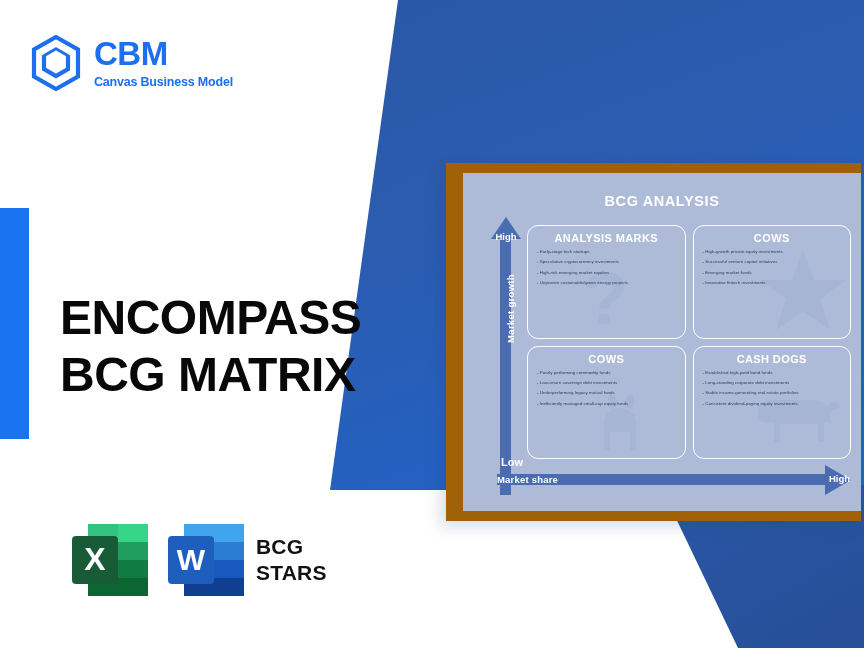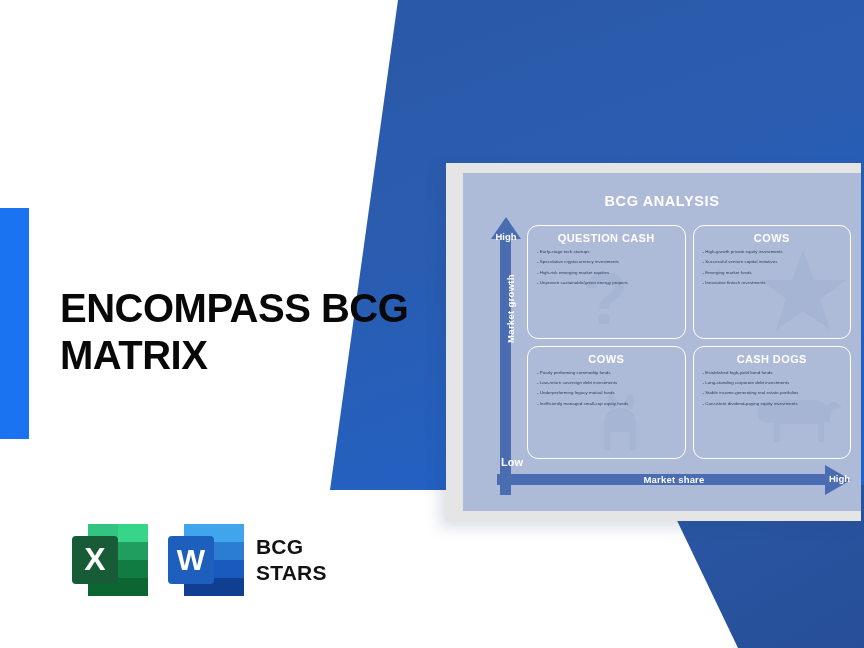--- a/index.html
+++ b/index.html
@@ -31,34 +31,34 @@
   
   .logo{position:absolute;left:30px;top:35px;display:flex;align-items:center;gap:12px;}
   .logo-mark{width:52px;height:56px;flex:none;}
   .logo-text{display:flex;flex-direction:column;line-height:1;}
   .logo-title{font-size:33px;font-weight:700;color:#1e6ef0;letter-spacing:-0.5px;}
   .logo-sub{font-size:12.5px;font-weight:700;color:#1e6ef0;margin-top:6px;letter-spacing:-0.2px;}
 
   
   .headline{
     position:absolute;left:60px;top:258px;width:400px;
-    font-size:40px;font-weight:700;color:#080808;line-height:1.18;letter-spacing:-0.5px;
+    font-size:48px;font-weight:700;color:#080808;line-height:1.18;letter-spacing:-0.5px;
   }
 
   
   .filerow{position:absolute;left:62px;top:512px;display:flex;align-items:center;gap:0px;}
   .xl-icon,.wd-icon{width:96px;height:96px;position:relative;flex:none;}
   .file-label{
     margin-left:2px;font-size:21px;font-weight:700;color:#121212;line-height:1.22;letter-spacing:0.2px;
   }
 
   
   .matrix-card{
     position:absolute;left:446px;top:163px;width:415px;height:358px;
-    background:#e5e5e5;
+    background:#a16207;
     box-shadow:-6px 6px 14px rgba(40,70,120,.18);
     padding:9px 0 0 9px;box-sizing:border-box;
   }
   .matrix-inner{
     position:absolute;left:17px;top:10px;right:0px;bottom:10px;
     background:#aebbd8;
   }
   .matrix-title{
     position:absolute;top:20px;left:0;right:0;text-align:center;
     color:#ffffff;font-size:14.5px;font-weight:700;letter-spacing:.6px;
@@ -84,21 +84,21 @@
   .x-axis{position:absolute;left:34px;right:10px;bottom:16px;height:30px;}
   .x-stem{position:absolute;left:0;top:9px;right:26px;height:11px;background:#4a6cb0;}
   .x-arrow{
     position:absolute;right:0;top:0;width:0;height:0;
     border-top:15px solid transparent;border-bottom:15px solid transparent;
     border-left:26px solid #4a6cb0;
   }
   .x-low{position:absolute;left:4px;top:-9px;color:#fff;font-size:11px;font-weight:700;z-index:3;}
   .x-high{position:absolute;right:1px;top:8px;color:#fff;font-size:9.5px;font-weight:700;z-index:3;}
   .x-label{
-    position:absolute;left:0;right:0;top:9px;text-align:center;
+    position:absolute;left:0;right:0;top:9px;
     color:#fff;font-size:9.5px;font-weight:700;letter-spacing:.2px;z-index:3;
   }
   .y-corner{position:absolute;left:37px;bottom:16px;width:11px;height:30px;background:#4a6cb0;}
 
   
   .quads{position:absolute;left:64px;top:52px;right:10px;bottom:52px;
     display:grid;grid-template-columns:1fr 1fr;grid-template-rows:1fr 1fr;gap:7px;}
   .quad{
     position:relative;border:1.3px solid #ffffff;border-radius:11px;
     overflow:hidden;padding:6px 9px 0 9px;box-sizing:border-box;
@@ -120,20 +120,34 @@
 </style>
 </head>
 <body>
 
 <div class="stage">
 
   <div class="bg-top"></div>
   <div class="bg-bottom"></div>
   <div class="left-bar"></div>
 
+  <div class="logo">
+    <span class="logo-mark">
+      <svg viewBox="0 0 52 56" width="52" height="56">
+        <path d="M26 2 L48 14.5 L48 41.5 L26 54 L4 41.5 L4 14.5 Z" fill="none" stroke="#1e6ef0" stroke-width="4.2"></path>
+        <path d="M26 13 L38 20 L38 34 L26 41 L14 34 L14 20 Z" fill="none" stroke="#1e6ef0" stroke-width="4.2"></path>
+        <path d="M9 20 L26 10 L43 20" fill="none" stroke="#ffffff" stroke-width="3.4"></path>
+        <path d="M22 46 L9 38 L9 26" fill="none" stroke="#ffffff" stroke-width="3.4"></path>
+      </svg>
+    </span>
+    <span class="logo-text">
+      <span class="logo-title">CBM</span>
+      <span class="logo-sub">Canvas Business Model</span>
+    </span>
+  </div>
 
   <h1 class="headline">ENCOMPASS BCG MATRIX</h1>
 
   <div class="filerow">
     <span class="xl-icon">
       <svg viewBox="0 0 96 96" width="96" height="96">
         <rect x="26" y="12" width="60" height="72" rx="4" fill="#21a366"></rect>
         <rect x="26" y="12" width="30" height="18" fill="#33c481"></rect>
         <rect x="56" y="12" width="30" height="18" fill="#36d588"></rect>
         <rect x="56" y="30" width="30" height="18" fill="#21a366"></rect>
@@ -179,21 +193,21 @@
         <div class="x-arrow"></div>
         <div class="x-low">Low</div>
         <div class="x-label">Market share</div>
         <div class="x-high">High</div>
       </div>
 
       <div class="quads">
 
         <div class="quad">
           <div class="wm wm-q">?</div>
-          <div class="quad-title">QUESTION CASH</div>
+          <div class="quad-title">ANALYSIS MARKS</div>
           <ul>
             <li>- Early-stage tech startups</li>
             <li>- Speculative cryptocurrency investments</li>
             <li>- High-risk emerging market equities</li>
             <li>- Unproven sustainable/green energy projects</li>
           </ul>
         </div>
 
         <div class="quad">
           <span class="wm wm-star">

